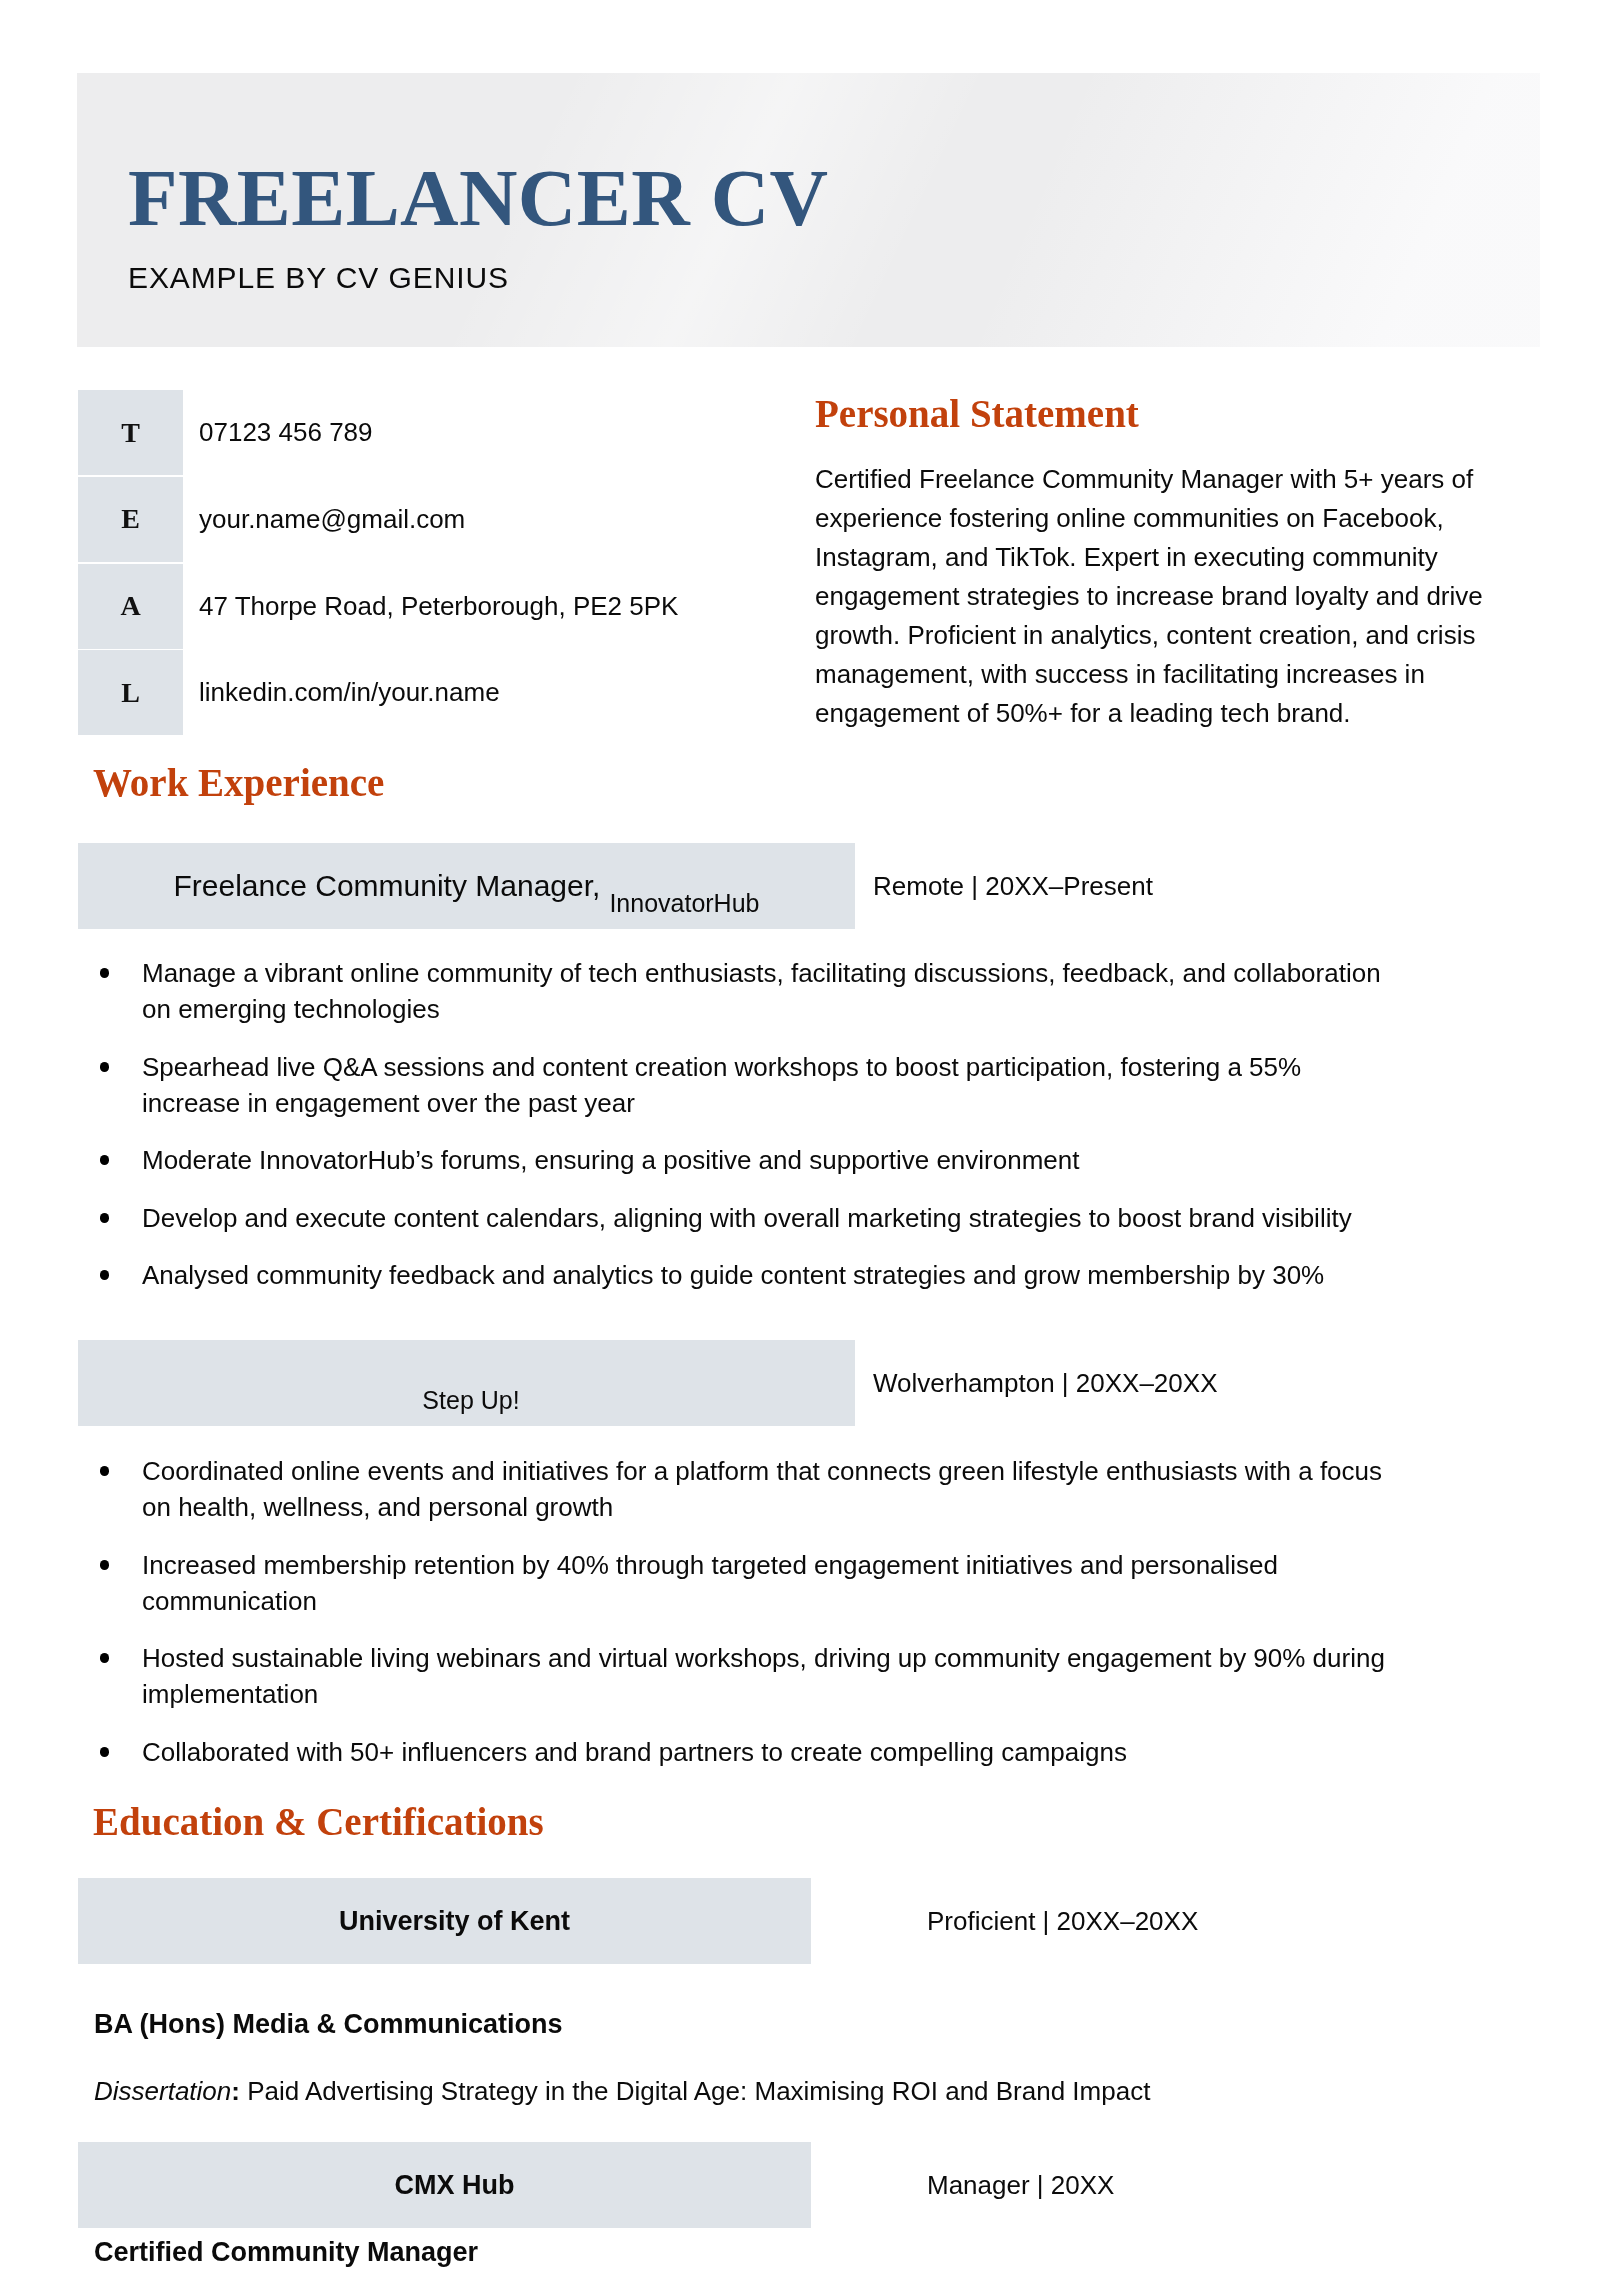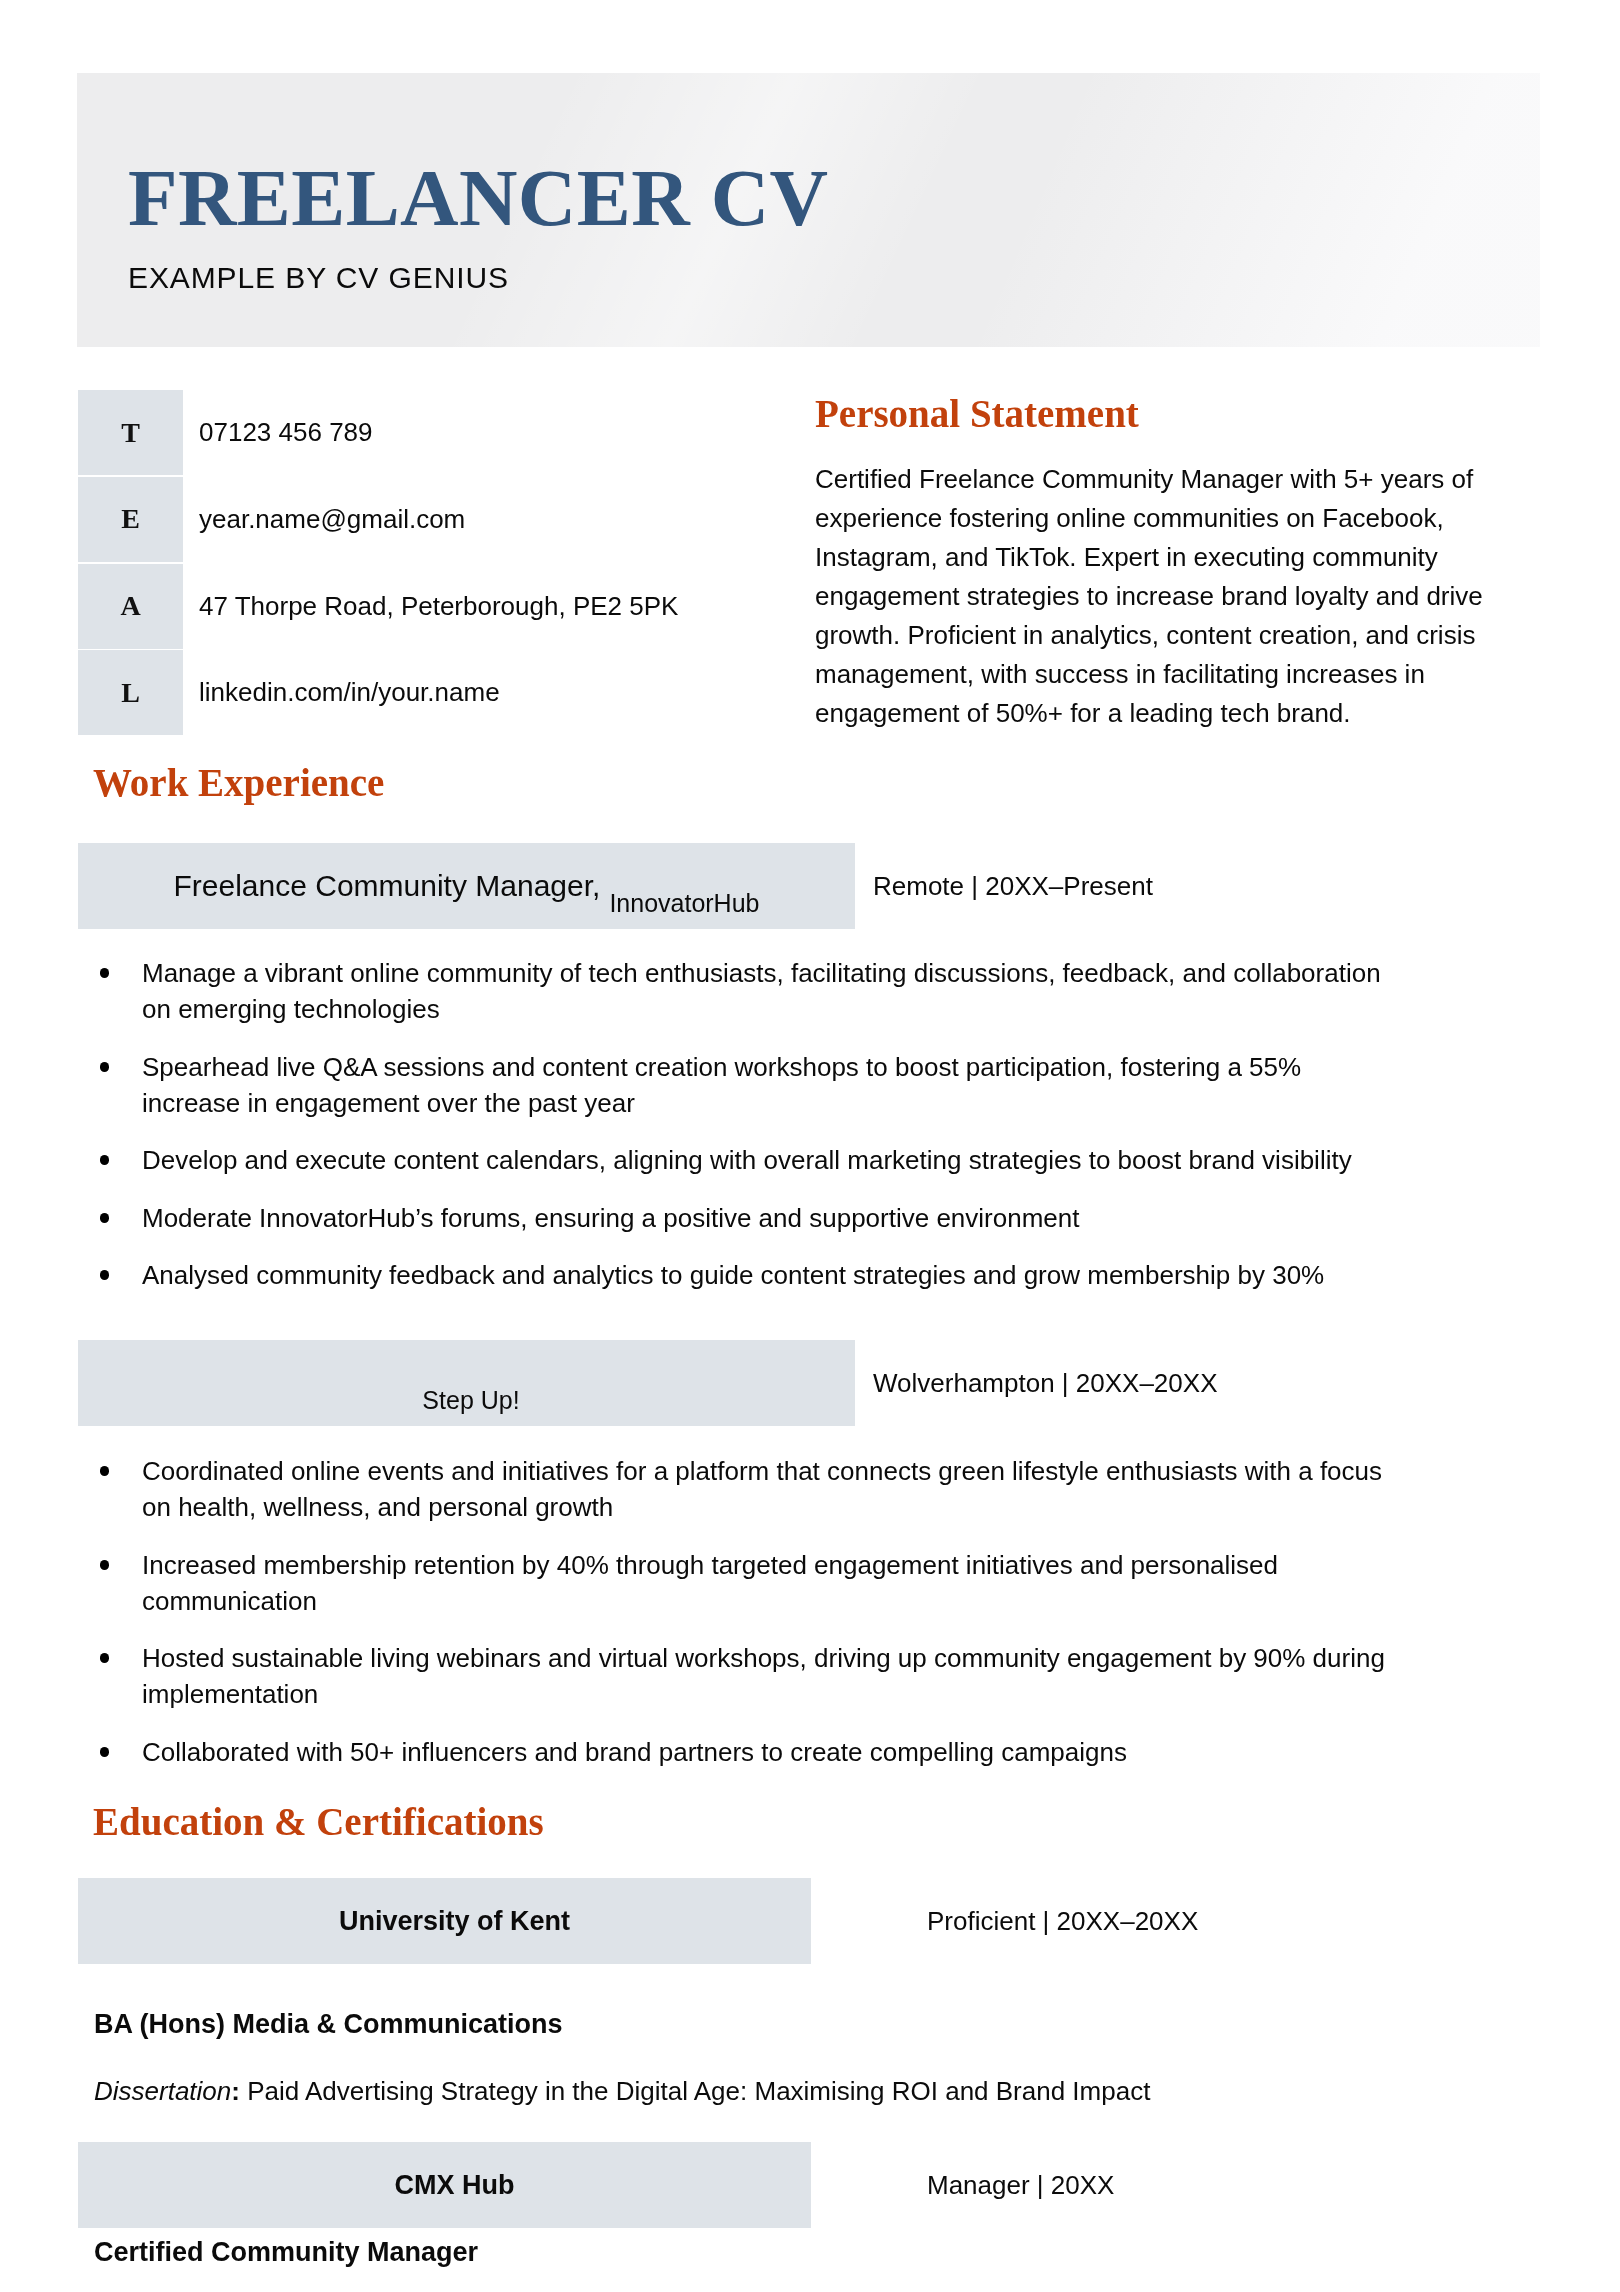--- a/index.html
+++ b/index.html
@@ -136,21 +136,21 @@
   </header>
 
   <section class="contact-row">
     <div class="contact-table">
       <div class="contact-item">
         <div class="contact-letter">T</div>
         <div class="contact-value">07123 456 789</div>
       </div>
       <div class="contact-item">
         <div class="contact-letter">E</div>
-        <div class="contact-value">year.name@gmail.com</div>
+        <div class="contact-value">your.name@gmail.com</div>
       </div>
       <div class="contact-item">
         <div class="contact-letter">A</div>
         <div class="contact-value">47 Thorpe Road, Peterborough, PE2 5PK</div>
       </div>
       <div class="contact-item">
         <div class="contact-letter">L</div>
         <div class="contact-value">linkedin.com/in/your.name</div>
       </div>
     </div>
@@ -167,22 +167,22 @@
     <div class="job-box">
       <span class="job-title">Freelance Community Manager,</span>
       <span class="job-company">InnovatorHub</span>
     </div>
     <div class="job-meta">Remote | 20XX–Present</div>
   </div>
 
   <ul class="bullets b1">
     <li>Manage a vibrant online community of tech enthusiasts, facilitating discussions, feedback, and collaboration on emerging technologies</li>
     <li>Spearhead live Q&amp;A sessions and content creation workshops to boost participation, fostering a 55% increase in engagement over the past year</li>
+    <li>Moderate InnovatorHub’s forums, ensuring a positive and supportive environment</li>
     <li>Develop and execute content calendars, aligning with overall marketing strategies to boost brand visibility</li>
-    <li>Moderate InnovatorHub’s forums, ensuring a positive and supportive environment</li>
     <li>Analysed community feedback and analytics to guide content strategies and grow membership by 30%</li>
   </ul>
 
   <div class="job-header j2">
     <div class="job-box">
       <span class="job-company">Step Up!</span>
     </div>
     <div class="job-meta">Wolverhampton | 20XX–20XX</div>
   </div>
 

